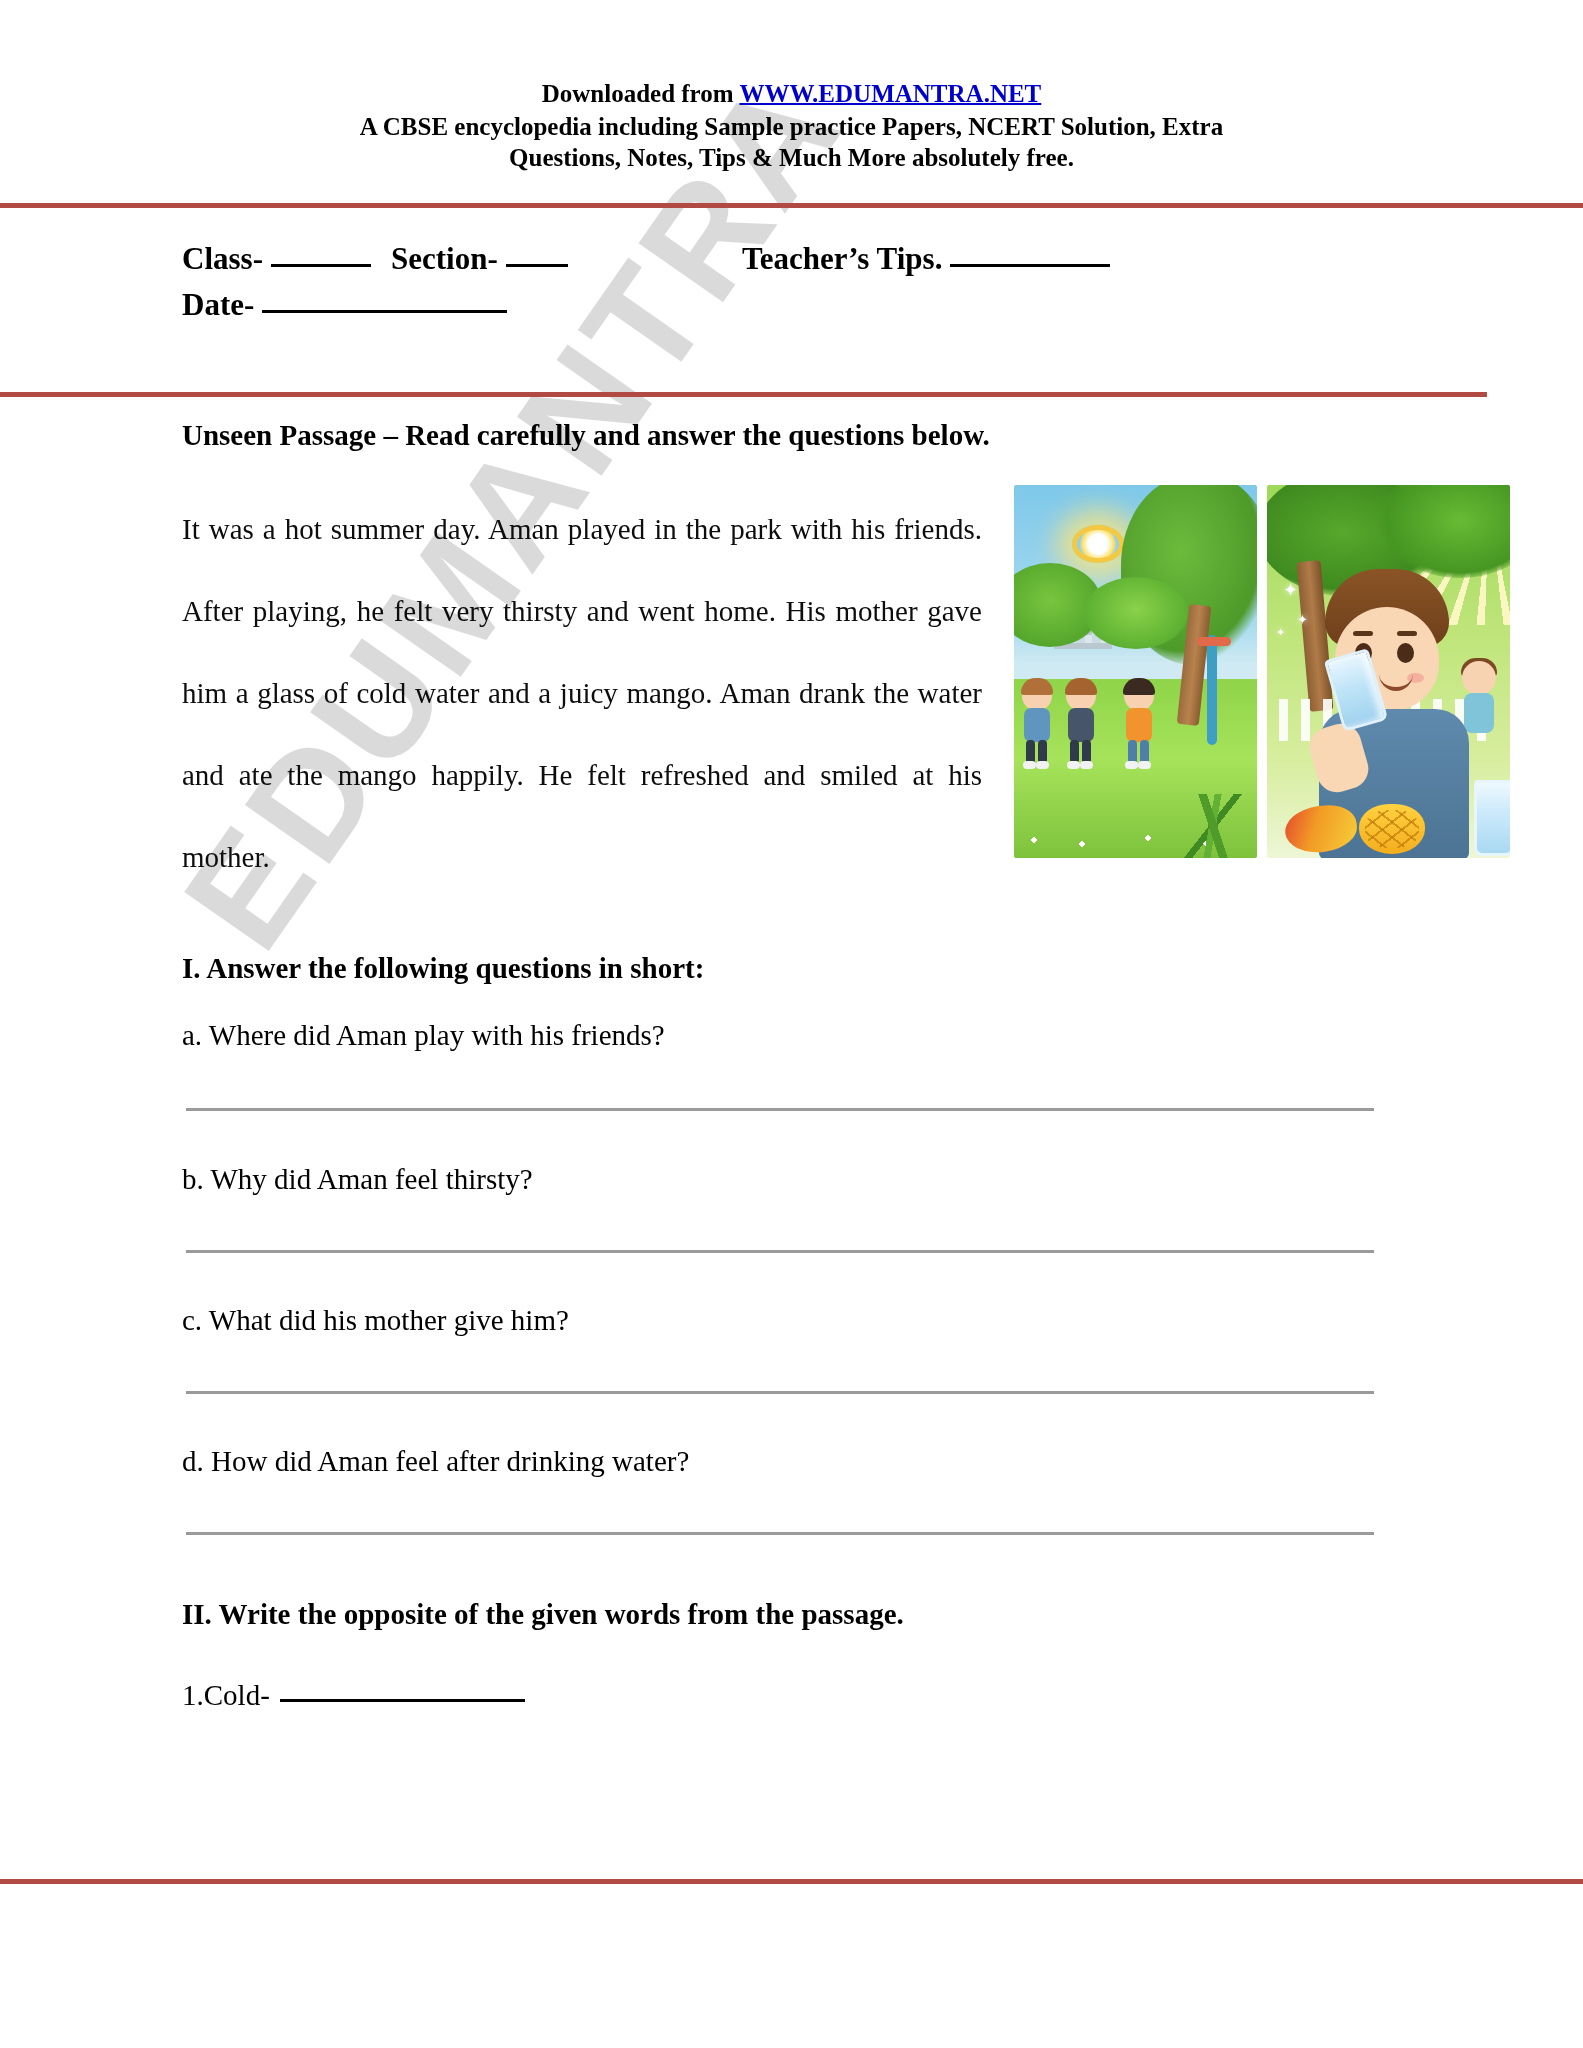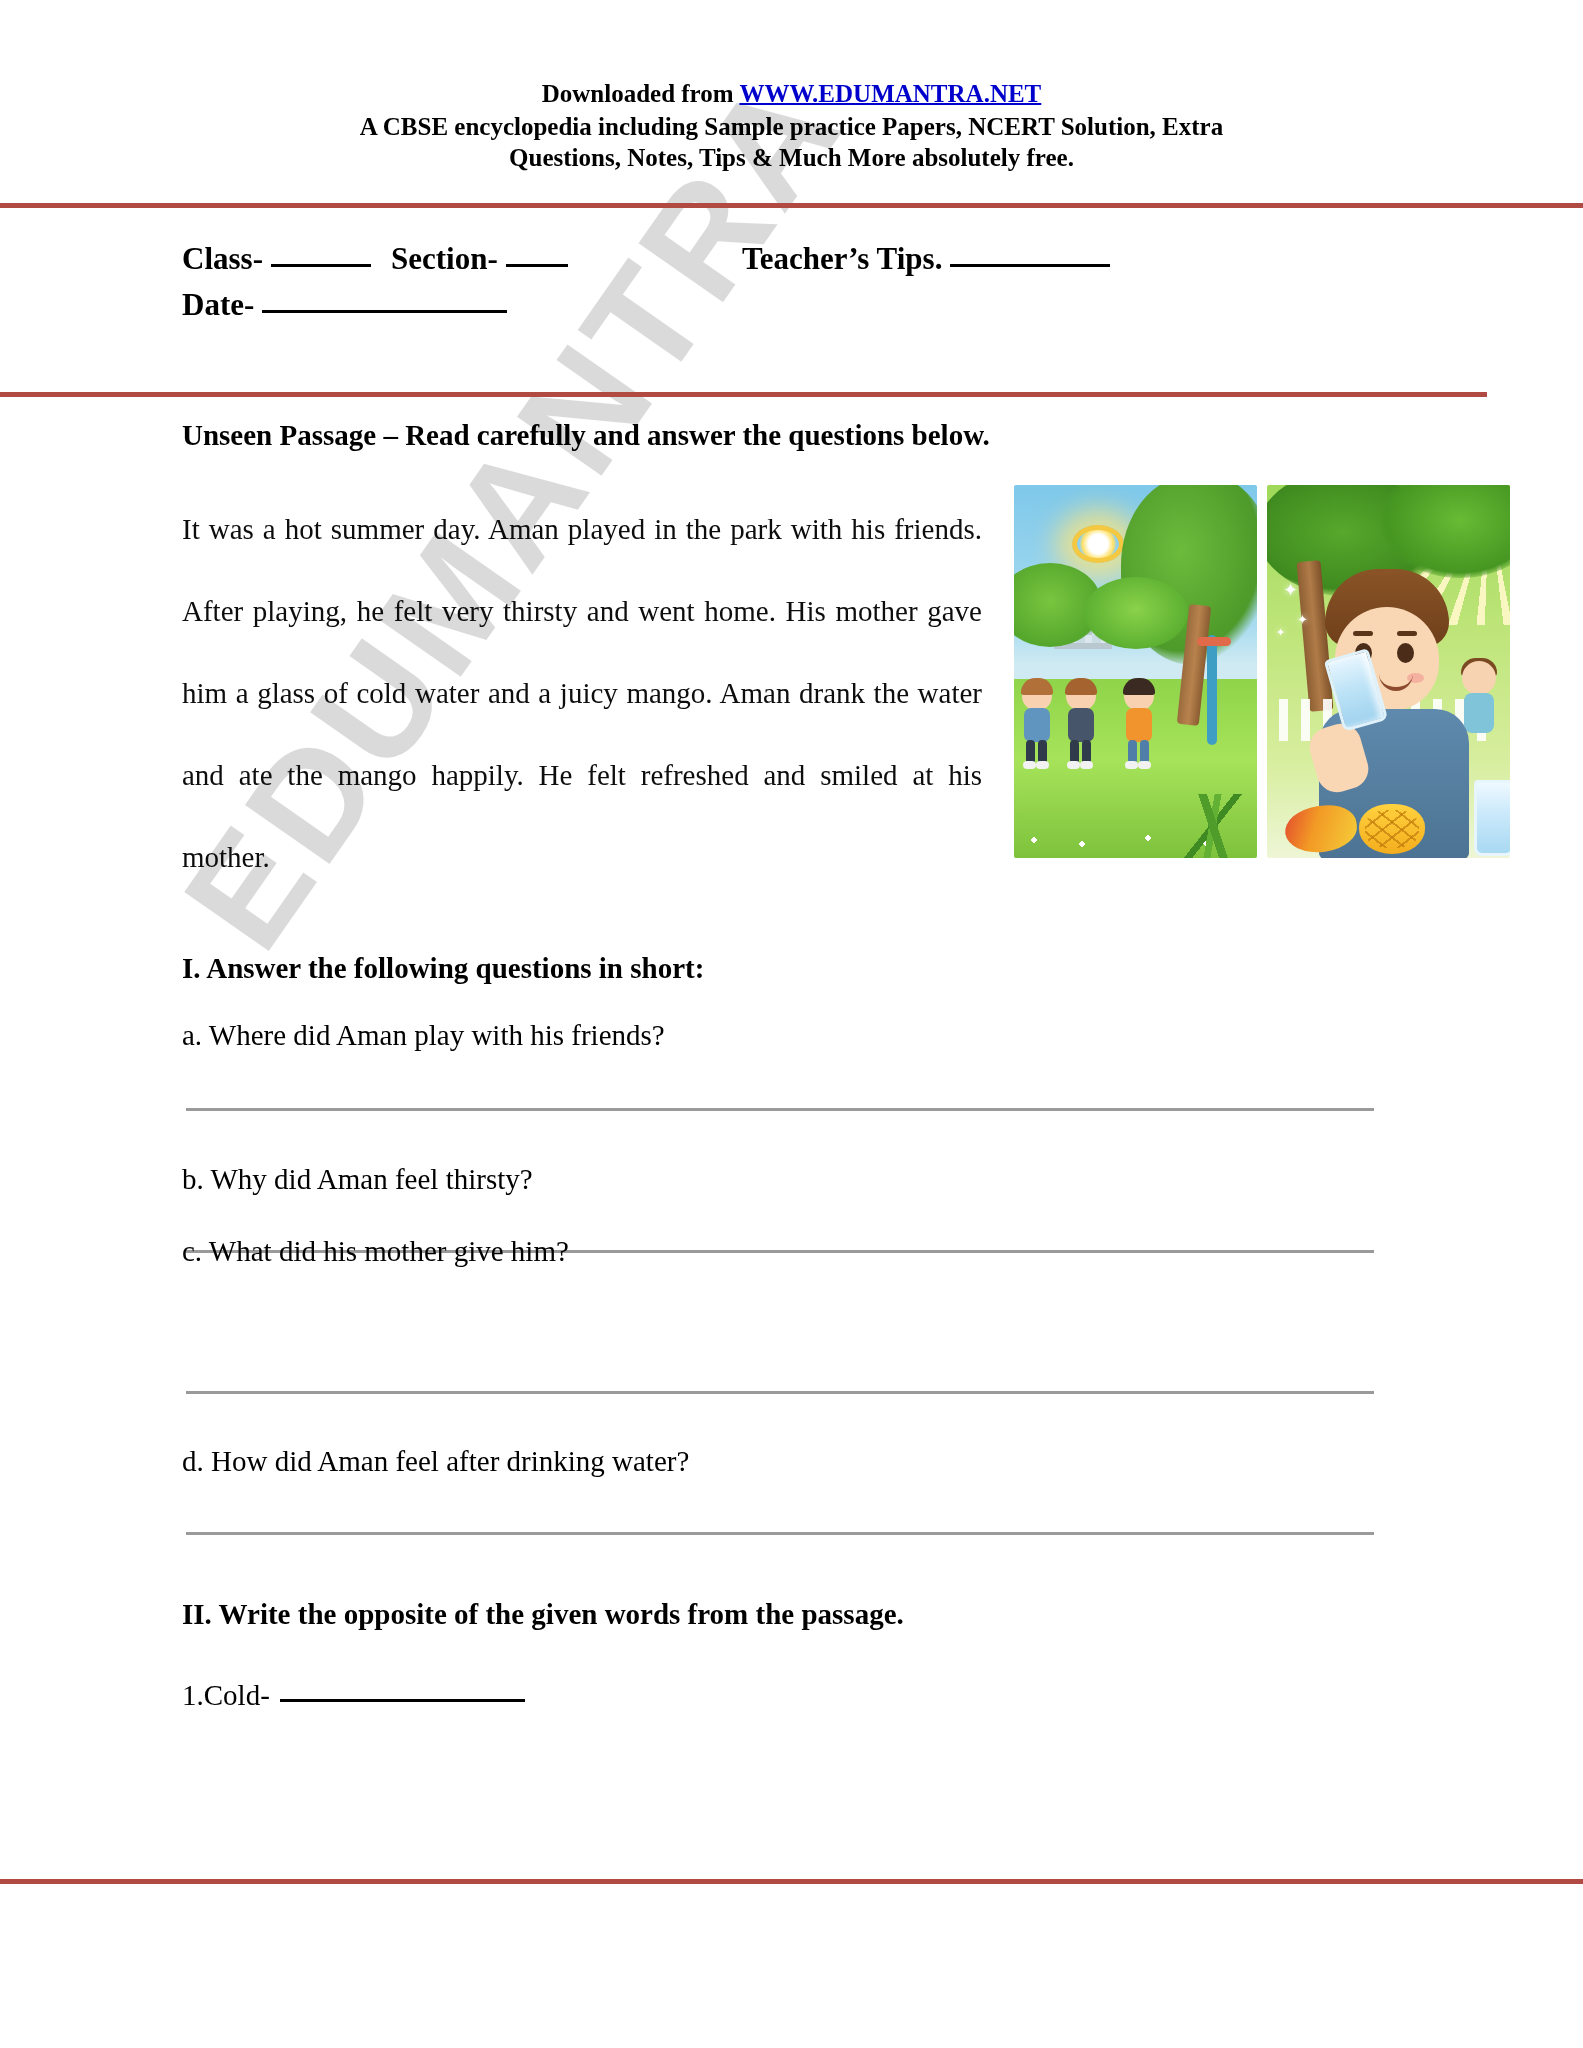--- a/index.html
+++ b/index.html
@@ -364,21 +364,21 @@
   .question {
     position:absolute;
     left:182px;
     font-family: "Liberation Serif", serif;
     font-size: 29px;
     line-height: 34px;
     white-space: nowrap;
   }
   #q-a { top: 1018px; }
   #q-b { top: 1162px; }
-  #q-c { top: 1234px; }
+  #q-c { top: 1303px; }
   #q-d { top: 1444px; }
 
   .answer-line {
     position:absolute;
     left:186px;
     width: 1188px;
     height: 3px;
     background: #9a9a9a;
   }
   #line-a { top: 1108px; }

